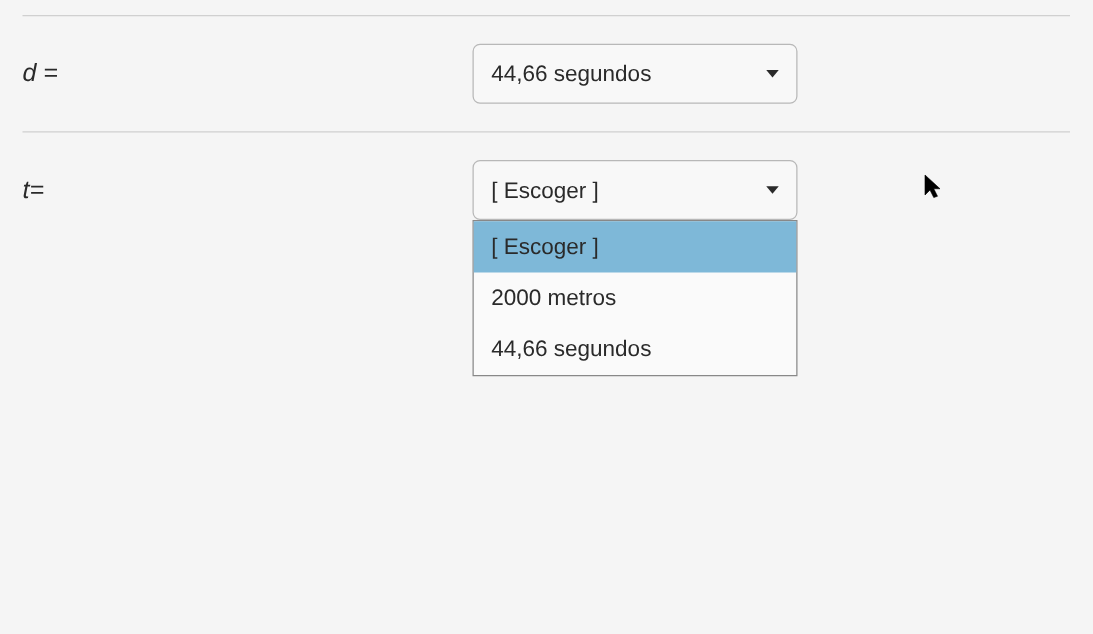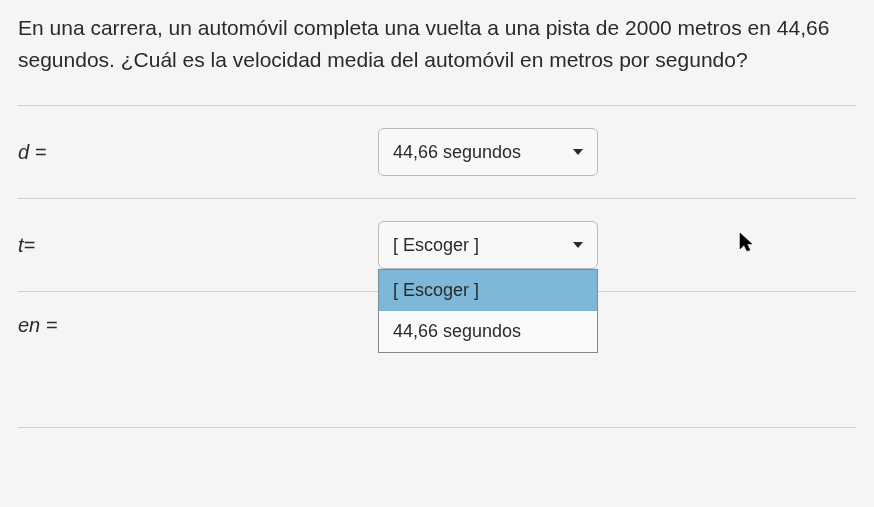--- a/index.html
+++ b/index.html
@@ -31,21 +31,21 @@
       position: relative;
     }
     .label {
       font-size: 20px;
       color: #2a2a2a;
       width: 360px;
       font-style: italic;
     }
     .select-wrapper {
       position: relative;
-      width: 220px;
+      width: 260px;
       border-radius: 11px;
     }
     .select-box {
       width: 100%;
       height: 48px;
       border: 1px solid #b8b8b8;
       border-radius: 6px;
       background: #f8f8f8;
       display: flex;
       align-items: center;
@@ -96,47 +96,44 @@
     }
     .row-en {
       border-bottom: 1px solid #d0d0d0;
       padding-bottom: 90px;
     }
   </style>
 </head>
 <body>
 
 <div class="container">
-  <div class="question">En una carrera, un automóvil completa una vuelta a una pista de 2000 metros en 44,66 segundos. ¿Cuál es la velocidad media del automóvil en metros por segundo?</div>
 
   <div class="row row-d">
     <div class="label">d =</div>
     <div class="select-wrapper">
       <div class="select-box">
         <span>44,66 segundos</span>
         <span class="chevron"></span>
       </div>
     </div>
   </div>
 
   <div class="row row-t">
     <div class="label">t=</div>
     <div class="select-wrapper">
       <div class="select-box">
         <span>[ Escoger ]</span>
         <span class="chevron"></span>
       </div>
       <div class="dropdown">
         <div class="dropdown-option highlighted">[ Escoger ]</div>
+        <div class="dropdown-option">2000 metros</div>
         <div class="dropdown-option">44,66 segundos</div>
       </div>
     </div>
     <span class="cursor-icon">
       <svg width="18" height="22" viewBox="0 0 18 22">
         <path d="M 2 2 L 2 18 L 6 14 L 9 20 L 12 19 L 9 13 L 14 13 Z" fill="#000" stroke="#000" stroke-width="0.5"></path>
       </svg>
     </span>
   </div>
 
-  <div class="row row-en">
-    <div class="label">en =</div>
-  </div>
 </div>
 
 </body></html>

